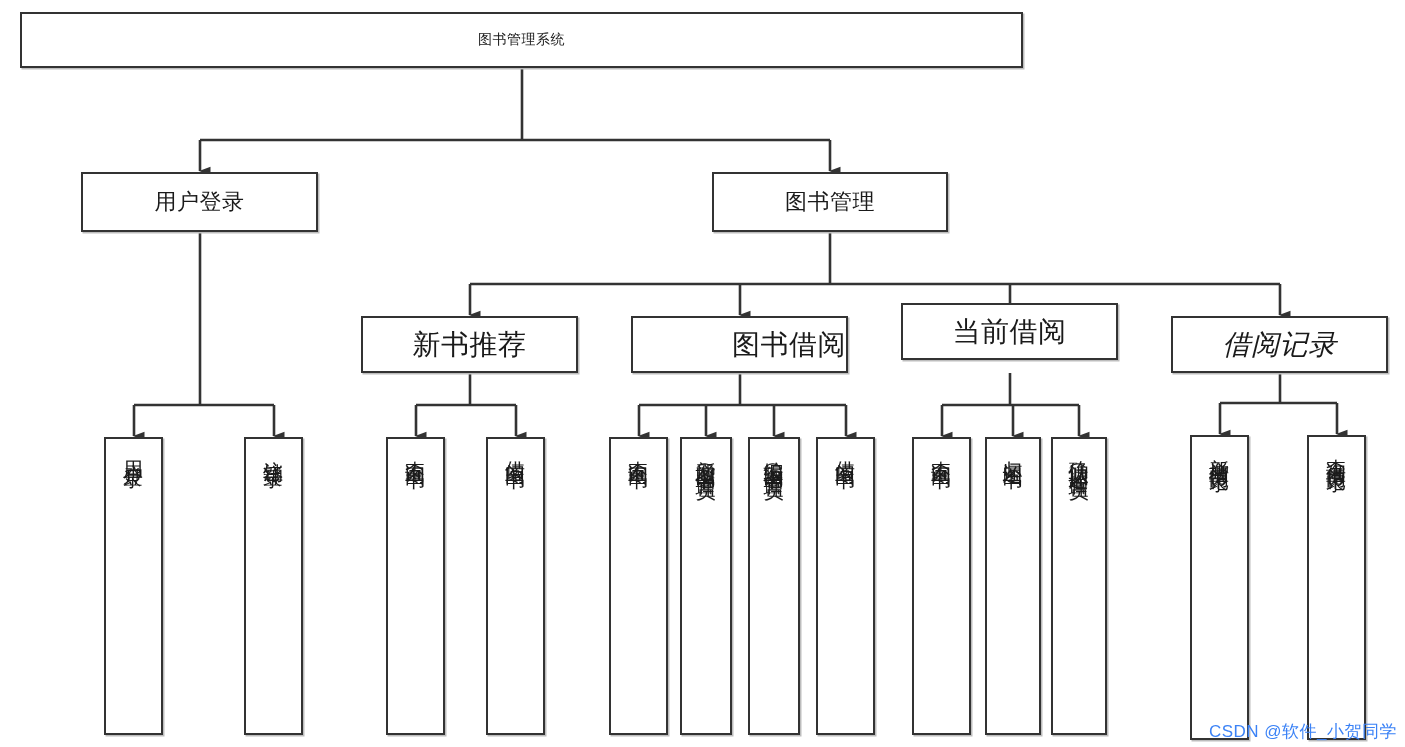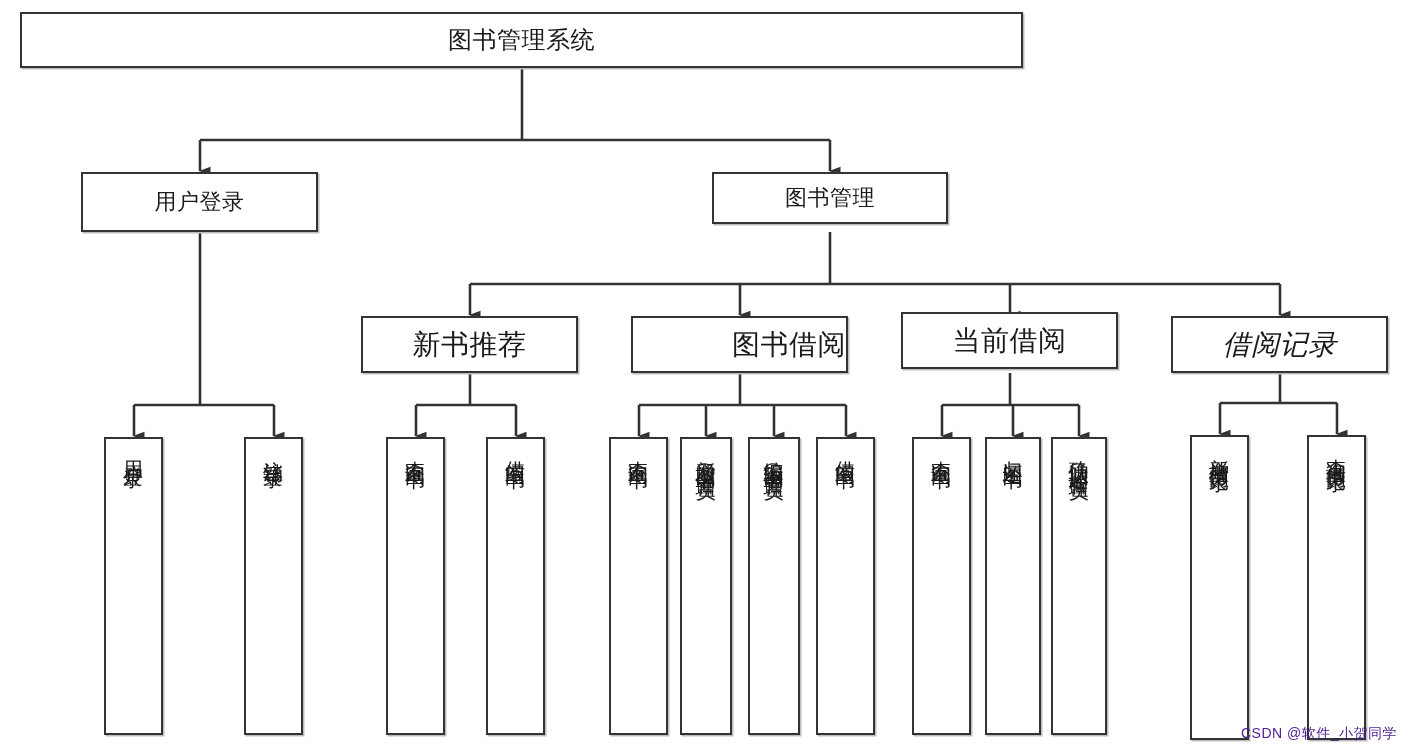--- a/index.html
+++ b/index.html
@@ -54,29 +54,29 @@
   }
   .node-box.vertical .node-label {
     writing-mode: vertical-rl;
     text-orientation: upright;
     white-space: normal;
     letter-spacing: 3px;
     font-size: 20px;
     line-height: 1;
     max-height: 100%;
   }
-  .node-box.level1 .node-label { font-size: 24px; }
+  .node-box.level1 .node-label { font-size: 14px; }
   .node-box.level2 .node-label { font-size: 22px; }
   .node-box.level3 .node-label { font-size: 28px; }
   #watermark {
     position: absolute;
     right: 8px;
     bottom: 4px;
-    font-size: 14px;
-    color: #4c1d95;
+    font-size: 17px;
+    color: #3b82f6;
     letter-spacing: 0.5px;
     white-space: nowrap;
     pointer-events: none;
   }
 </style>
 </head>
 <body>
 
 <div id="diagram-root">
 
@@ -123,30 +123,30 @@
       </g>
   </svg>
 
   <div id="nodes">
       <div class="node-box level1" style="left: 20px; top: 12px; width: 1003px; height: 56px;">
         <span class="node-label">图书管理系统</span>
       </div>
       <div class="node-box level2" style="left: 81px; top: 172px; width: 237px; height: 60px;">
         <span class="node-label">用户登录</span>
       </div>
-      <div class="node-box level2" style="left: 712px; top: 172px; width: 236px; height: 52px;">
+      <div class="node-box level2" style="left: 712px; top: 172px; width: 236px; height: 60px;">
         <span class="node-label">图书管理</span>
       </div>
       <div class="node-box level3" style="left: 361px; top: 316px; width: 217px; height: 57px;">
         <span class="node-label">新书推荐</span>
       </div>
       <div class="node-box level3" style="left: 631px; top: 316px; width: 217px; height: 57px; justify-content: flex-end;">
         <span class="node-label">图书借阅</span>
       </div>
-      <div class="node-box level3" style="left: 901px; top: 312px; width: 217px; height: 57px;">
+      <div class="node-box level3" style="left: 901px; top: 303px; width: 217px; height: 57px;">
         <span class="node-label">当前借阅</span>
       </div>
       <div class="node-box level3" style="left: 1171px; top: 316px; width: 217px; height: 57px; font-style: italic;">
         <span class="node-label">借阅记录</span>
       </div>
       <div class="node-box level4 vertical" style="left: 104px; top: 437px; width: 59px; height: 298px;">
         <span class="node-label">用户登录</span>
       </div>
       <div class="node-box level4 vertical" style="left: 244px; top: 437px; width: 59px; height: 298px;">
         <span class="node-label">注销登录</span>

